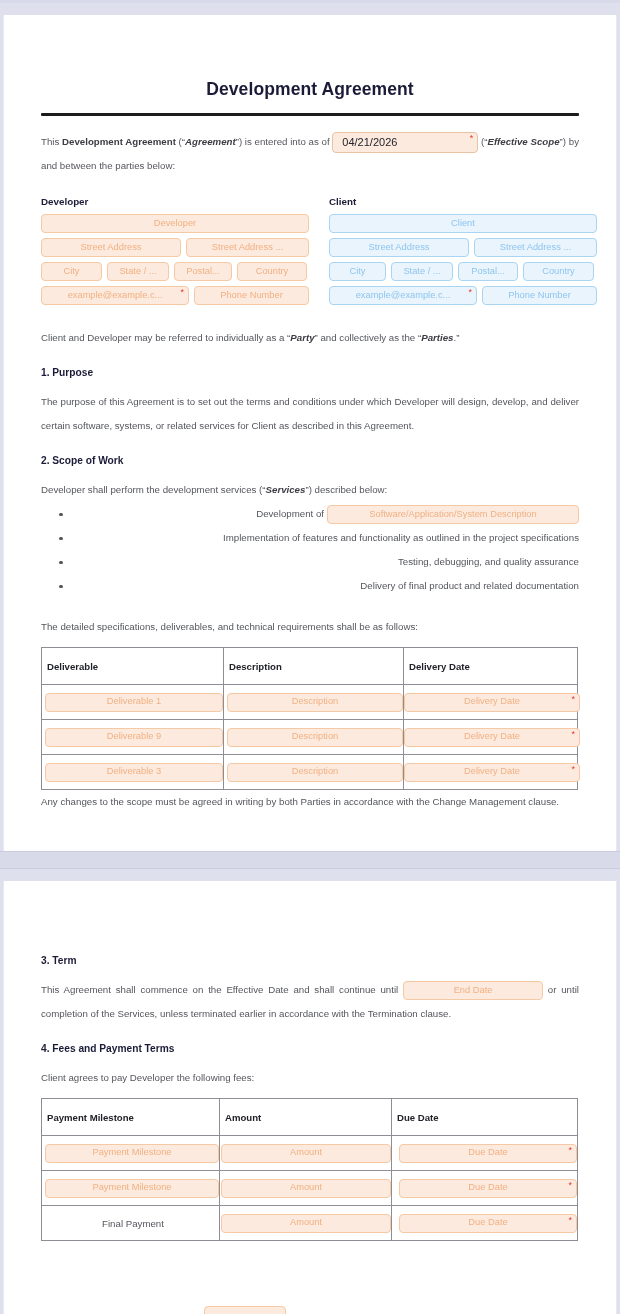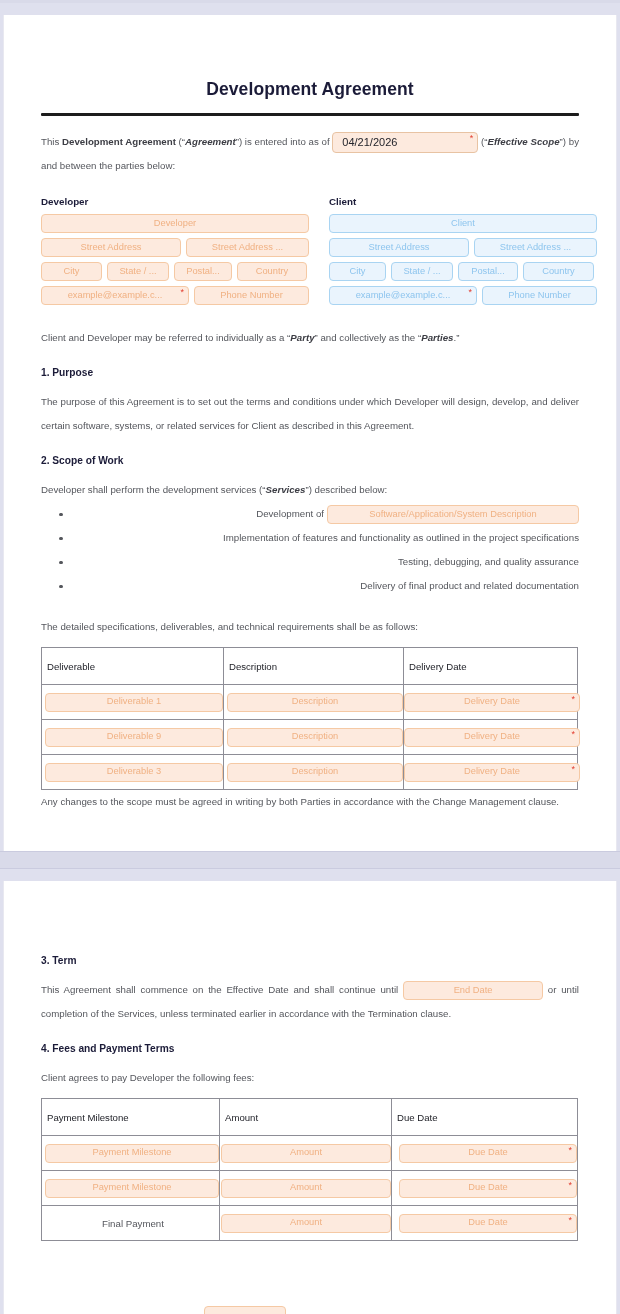--- a/index.html
+++ b/index.html
@@ -122,21 +122,21 @@
   table.doc {
     width:536px; border-collapse:collapse; margin-top:8px;
     table-layout:fixed;
   }
   table.doc th, table.doc td {
     border:1px solid #8d8d96;
     padding:0;
     vertical-align:middle;
   }
   table.doc th {
-    text-align:left; font-size:9.6px; font-weight:normal; color:#22232a;
+    text-align:left; font-size:9.6px; font-weight:bold; color:#22232a;
     height:37px; padding-left:5px;
   }
   table.doc td { height:35px; text-align:right; }
   table.doc td.cell-text {
     text-align:center; padding-left:5px; font-size:9.7px; color:#54565c; font-weight:normal;
   }
 
   .t-c1 { width:182px; }
   .t-c2 { width:180px; }
   .t-c3 { width:174px; }

